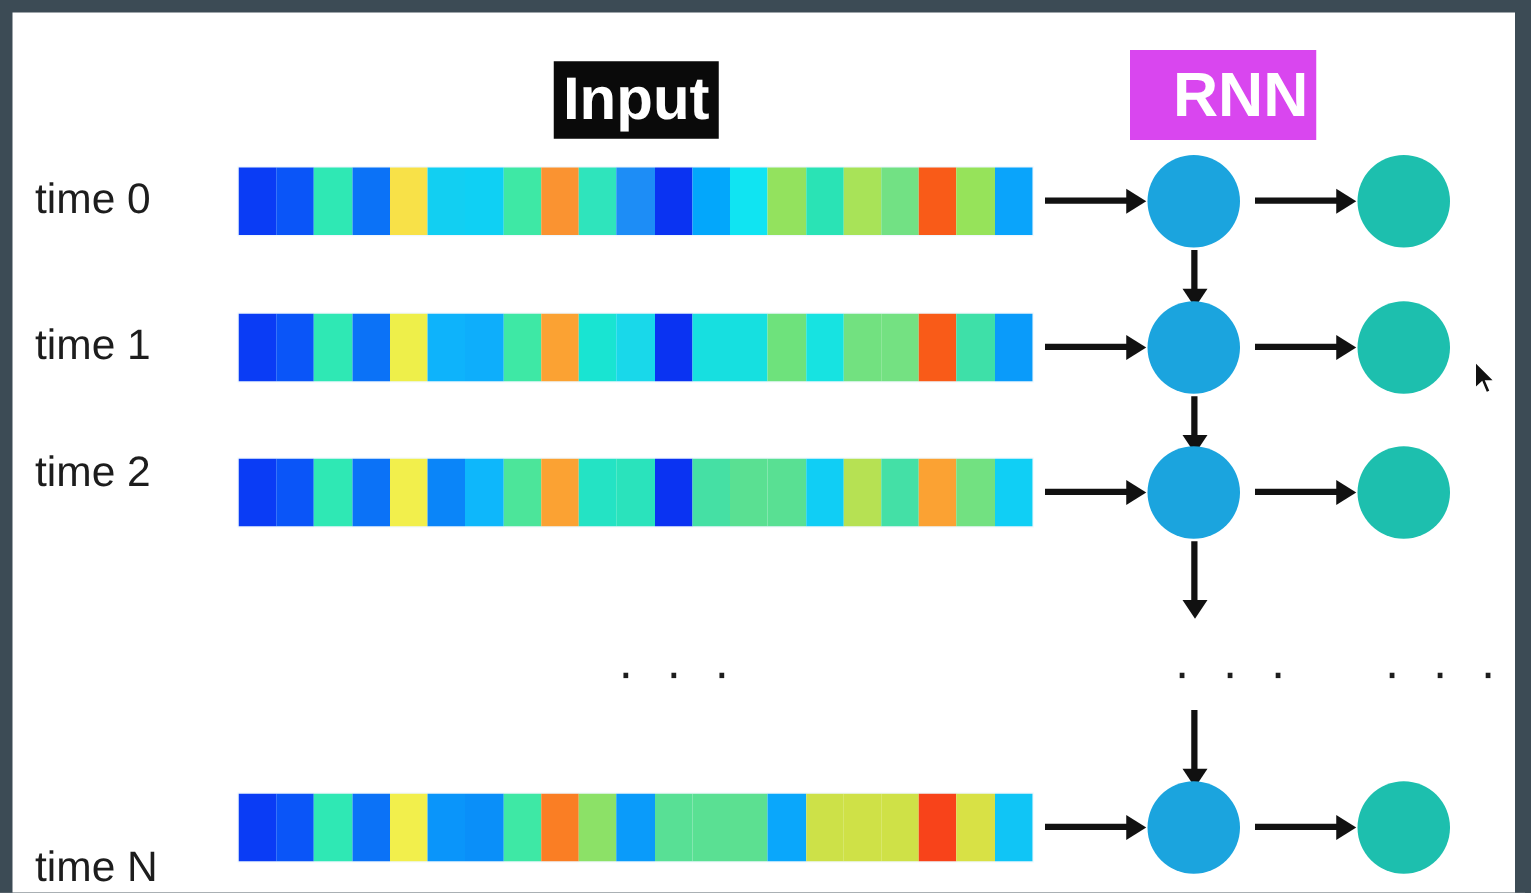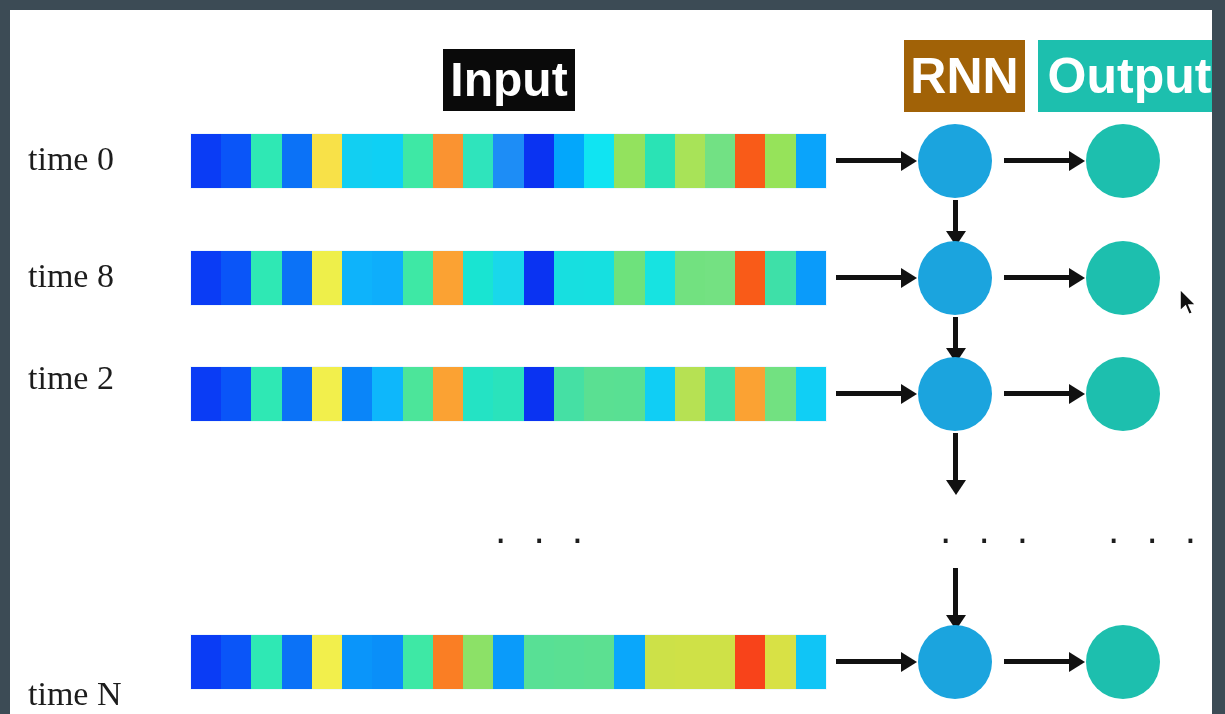--- a/index.html
+++ b/index.html
@@ -64,21 +64,20 @@
   }
 
   
   .time-label {
     position: absolute;
     left: 18px;
     font-size: 34px;
     color: #1d1d1d;
     white-space: nowrap;
     line-height: 1;
-    font-family: Liberation Serif, serif;
   }
 
   
   .bar {
     position: absolute;
     left: 181px;
     width: 635px;
     height: 54px;
     display: flex;
     box-shadow: 0 0 0 1px rgba(225,240,250,0.55);
@@ -152,22 +151,21 @@
     height: 30px;
   }
 </style>
 </head>
 <body>
 
 <div id="frame" style="background: rgb(60, 75, 85);">
   <div id="canvas" style="background: rgb(255, 255, 255);">
 
     <div class="hdr" id="hdr-input" style="background: rgb(10, 10, 10);">Input</div>
-    <div class="hdr" id="hdr-rnn" style="background: #a16207;">RNN</div>
-    <div class="hdr" id="hdr-output" style="background: rgb(29, 191, 174);">Output</div>
+    <div class="hdr" id="hdr-rnn" style="background: #d946ef; padding-left: 28px;">RNN</div>
 
     <div class="time-label" style="top:132px">time 0</div>
     <div class="bar" style="top:124px">
         <span style="background: rgb(10, 60, 245); flex: 1 1 0px;"></span>
         <span style="background: rgb(10, 85, 248); flex: 1 1 0px;"></span>
         <span style="background: rgb(47, 232, 180); flex: 1 1 0px;"></span>
         <span style="background: rgb(11, 114, 247); flex: 1 1 0px;"></span>
         <span style="background: rgb(248, 225, 72); flex: 1 1 0px;"></span>
         <span style="background: rgb(18, 207, 242); flex: 1 1 0px;"></span>
         <span style="background: rgb(15, 208, 244); flex: 1 1 0px;"></span>
@@ -185,21 +183,21 @@
         <span style="background: rgb(249, 91, 24); flex: 1 1 0px;"></span>
         <span style="background: rgb(150, 227, 90); flex: 1 1 0px;"></span>
         <span style="background: rgb(10, 164, 251); flex: 1 1 0px;"></span>
       </div>
     <div class="h-arrow" style="left:826px; top:148px; width:66px;"></div>
     <div class="node rnn-node" style="top: 114px; background: rgb(27, 164, 222);"></div>
     <div class="h-arrow" style="left:994px; top:148px; width:66px;"></div>
     <div class="node out-node" style="top: 114px; background: rgb(29, 191, 174);"></div>
     <div class="v-arrow" style="left:943px; top:190px; height:32px;"></div>
 
-    <div class="time-label" style="top:249px">time 8</div>
+    <div class="time-label" style="top:249px">time 1</div>
     <div class="bar" style="top:241px">
         <span style="background: rgb(10, 60, 245); flex: 1 1 0px;"></span>
         <span style="background: rgb(10, 85, 248); flex: 1 1 0px;"></span>
         <span style="background: rgb(47, 232, 180); flex: 1 1 0px;"></span>
         <span style="background: rgb(11, 114, 247); flex: 1 1 0px;"></span>
         <span style="background: rgb(238, 239, 74); flex: 1 1 0px;"></span>
         <span style="background: rgb(14, 179, 251); flex: 1 1 0px;"></span>
         <span style="background: rgb(14, 174, 251); flex: 1 1 0px;"></span>
         <span style="background: rgb(62, 232, 165); flex: 1 1 0px;"></span>
         <span style="background: rgb(251, 162, 51); flex: 1 1 0px;"></span>

